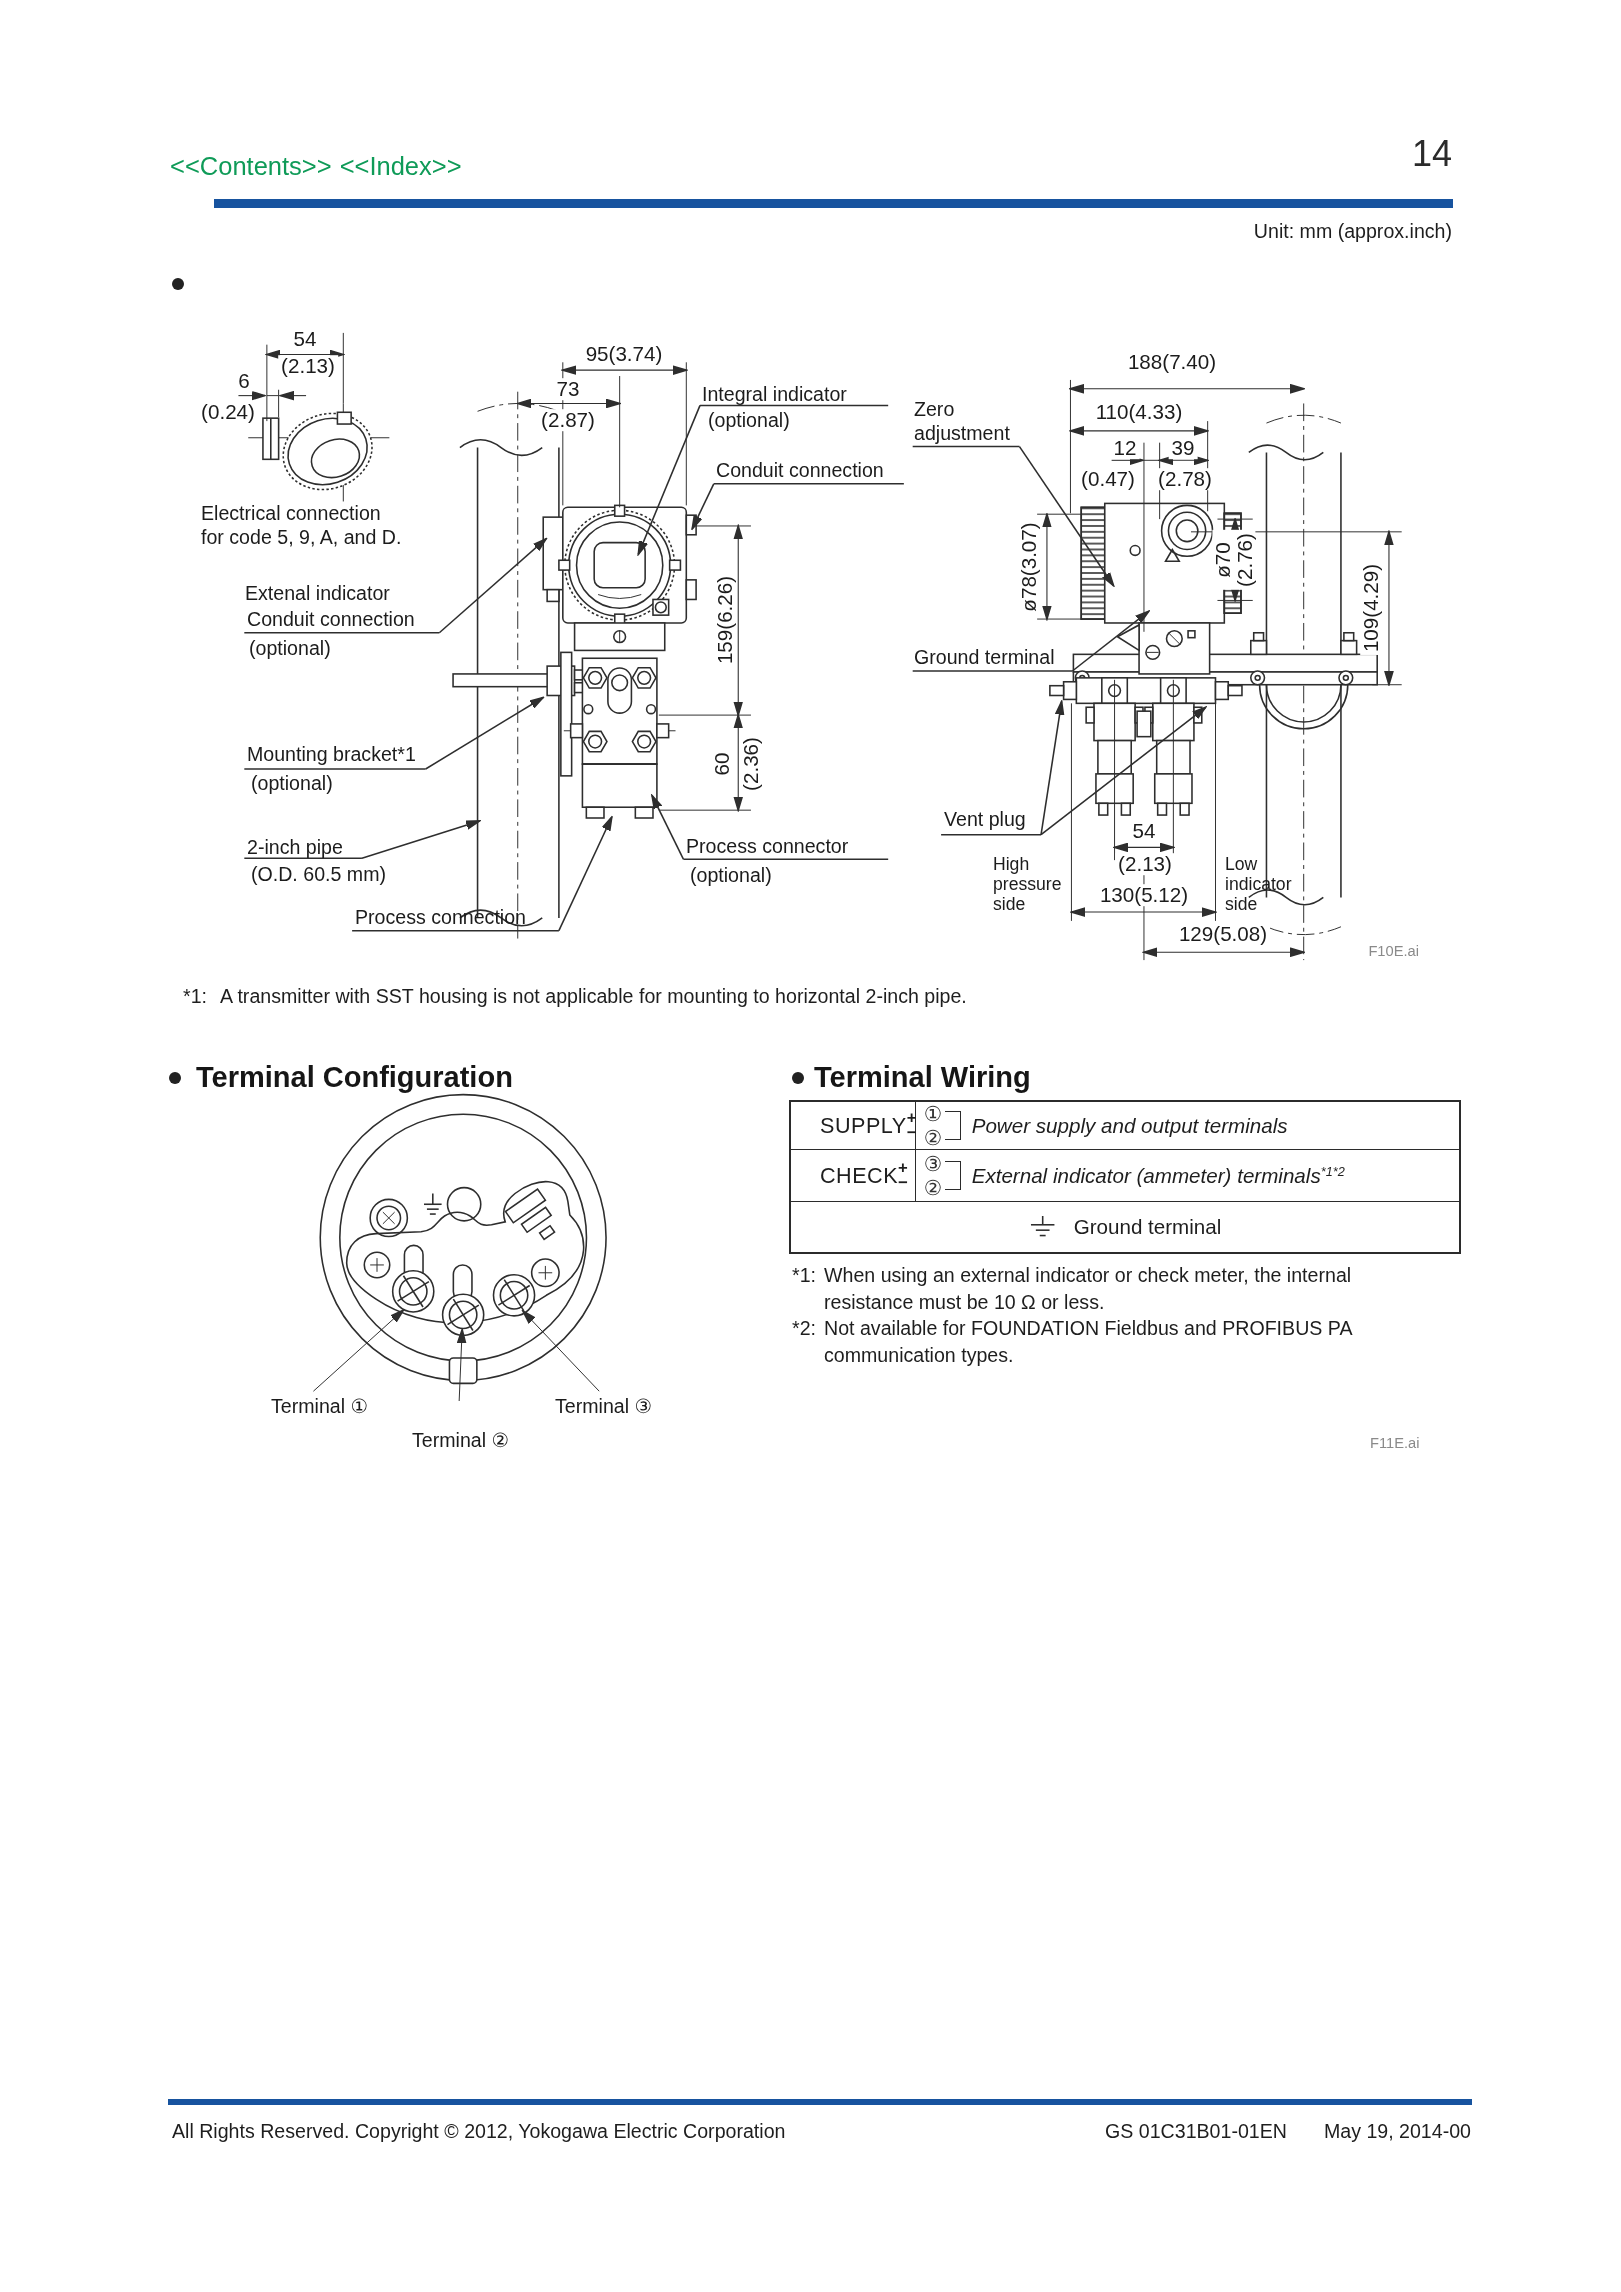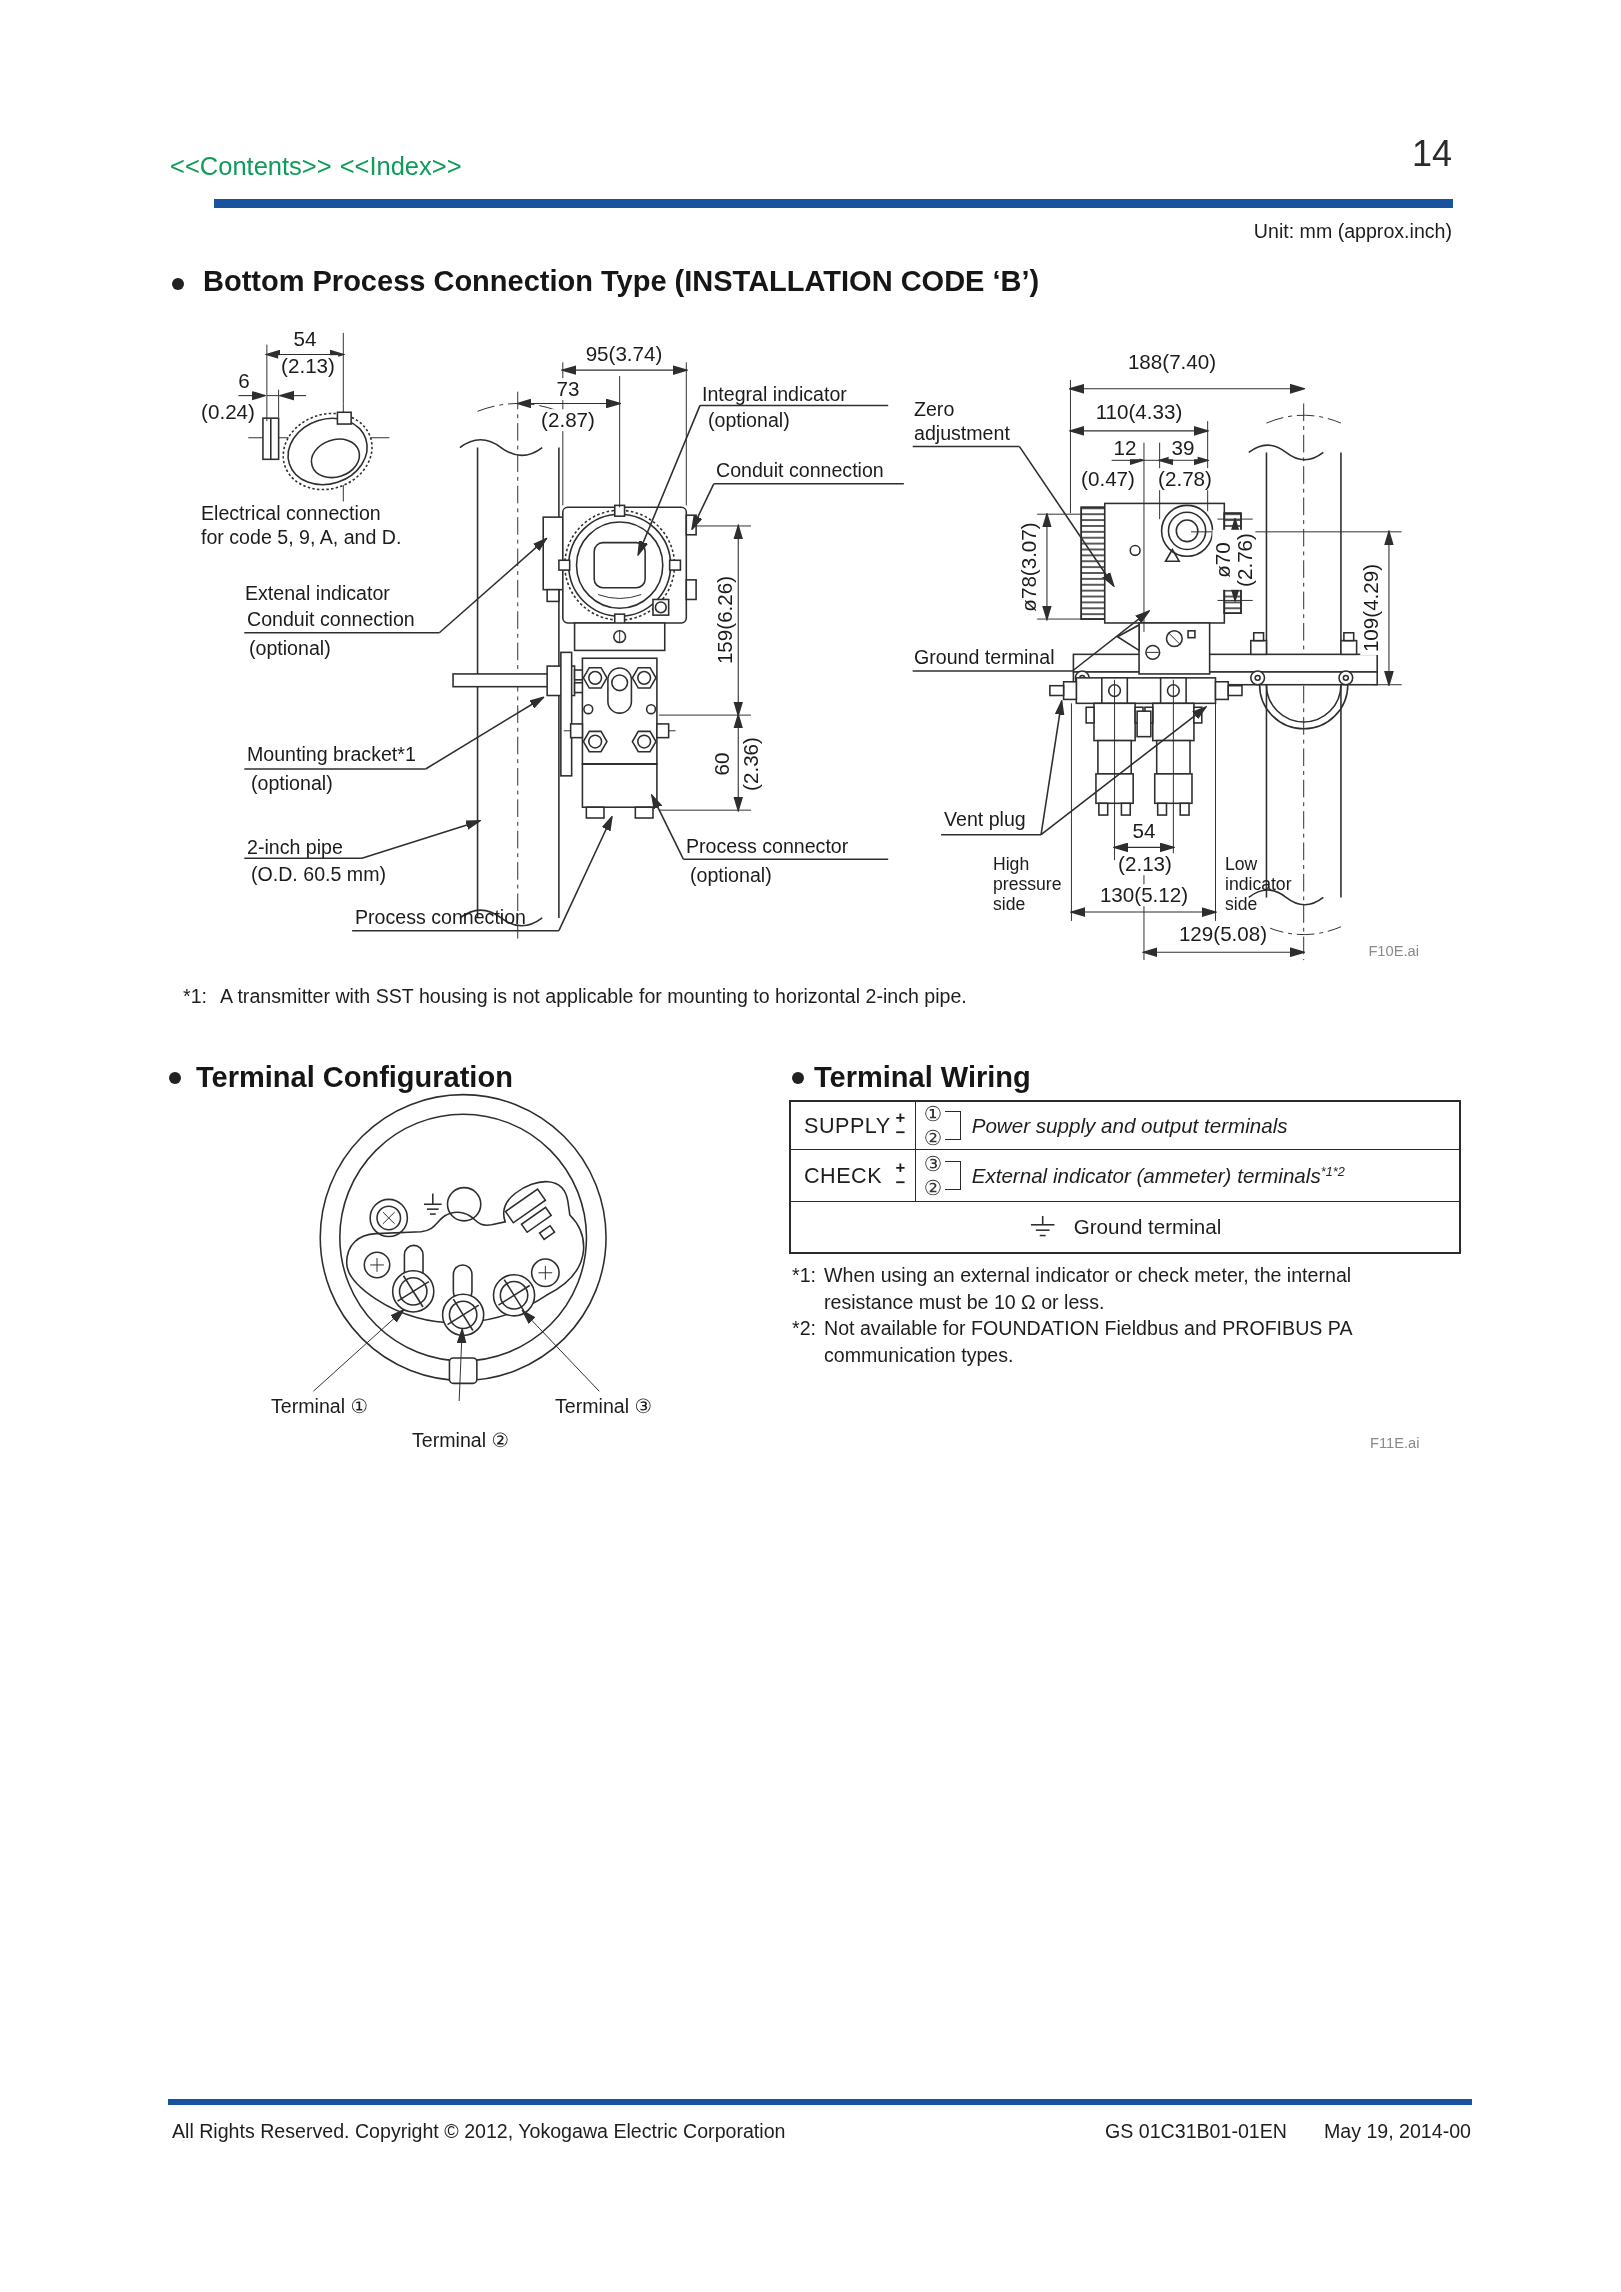--- a/index.html
+++ b/index.html
@@ -24,21 +24,21 @@
   .fnote .note-marker{width:37px;}
   svg{position:absolute;}
   svg line,svg path,svg rect,svg circle,svg ellipse,svg polygon{stroke:#2e2e2e;stroke-width:1.6;}
   svg .t{stroke-width:1;}
   svg .dl{stroke-width:1.1;}
   svg .cl{stroke-width:1;stroke-dasharray:18 5 4 5;}
   .wtable{position:absolute;left:789px;top:1100px;width:668px;border:2px solid #2b2b2b;background:#fff;}
   .wrow{display:flex;align-items:center;border-bottom:1.6px solid #2b2b2b;}
   .wrow:last-child{border-bottom:none;}
   .wcell1{width:125px;flex:none;align-self:stretch;display:flex;align-items:center;
-          border-right:1.6px solid #2b2b2b;padding-left:13px;box-sizing:border-box;}
+          border-right:1.6px solid #2b2b2b;padding-left:29px;box-sizing:border-box;}
   .wlabel{font-size:21.6px;letter-spacing:0.5px;}
   .pm{margin-left:auto;margin-right:9.8px;display:flex;flex-direction:column;align-items:center;
       font-size:16.7px;line-height:0.85;font-weight:bold;}
   .wcell2{display:flex;align-items:center;padding-left:7.8px;flex:1;}
   .circ{display:flex;flex-direction:column;font-size:20.6px;line-height:1.12;color:#333;}
   .brk{width:14.7px;height:27.4px;border:1.8px solid #2b2b2b;border-left:none;margin-left:2.9px;}
   .wdesc{margin-left:10.8px;font-size:20.6px;font-style:italic;}
   .sup{font-size:12.7px;vertical-align:6.9px;}
   .grow{justify-content:center;display:flex;align-items:center;width:100%;}
   .glabel{font-size:20.6px;margin-left:17.6px;}
@@ -50,21 +50,20 @@
 
   <div class="abs" style="left:170px;top:152px;display:flex;gap:8px;">
     <span class="link">&lt;&lt;Contents&gt;&gt;</span>
     <span class="link">&lt;&lt;Index&gt;&gt;</span>
   </div>
   <div class="abs pagenum" style="right:169px;top:133px;">14</div>
   <div class="abs bar" style="left:214px;top:199px;width:1239px;height:8.8px;"></div>
   <div class="abs" style="right:169px;top:220px;font-size:19.6px;">Unit: mm (approx.inch)</div>
 
   <div class="abs bullet" style="left:172px;top:278px;"></div>
-  <div class="abs h1" style="left:203px;top:265px;">Bottom Process Connection Type (INSTALLATION CODE ‘B’)</div>
 
   <svg style="left:113px;top:323px;" width="1372" height="647" viewBox="115 330 1400 660" fill="none">
     <defs>
       <marker id="ah" markerUnits="userSpaceOnUse" markerWidth="15" markerHeight="10" refX="13.5" refY="5" orient="auto-start-reverse">
         <path d="M0,1 L13.5,5 L0,9 Z" fill="#2e2e2e" stroke="none"></path>
       </marker>
       <pattern id="hatch" width="5" height="6" patternUnits="userSpaceOnUse">
         <line x1="0" y1="3" x2="5" y2="3" stroke="#2e2e2e" stroke-width="1"></line>
       </pattern>
       <g id="hexbolt">

